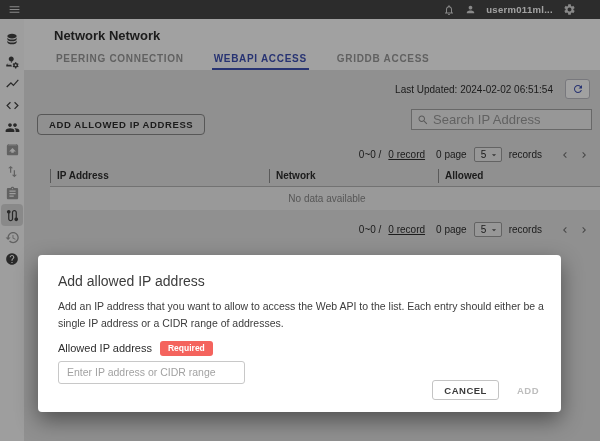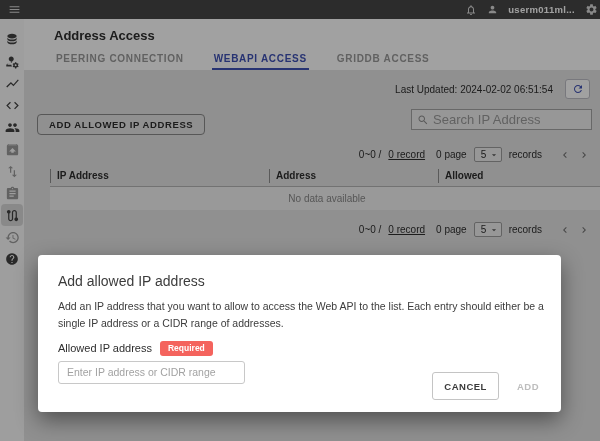--- a/index.html
+++ b/index.html
@@ -4,21 +4,21 @@
 <style>
   * { margin:0; padding:0; box-sizing:border-box; }
   html,body { background:#555; }
   body { font-family:"Liberation Sans", sans-serif; }
   .screen { position:relative; width:600px; height:441px; background:#e4e4e4; overflow:hidden; }
 
   
   .topbar { position:absolute; left:0; top:0; width:600px; height:19px; background:#474747;
             display:flex; align-items:center; z-index:1; }
   .hamburger { margin-left:8px; display:flex; align-items:center; cursor:pointer; }
-  .topbar-right { margin-left:auto; display:flex; align-items:center; gap:10px; padding-right:2px; }
+  .topbar-right { margin-left:auto; display:flex; align-items:center; gap:10px; padding-right:24px; }
   .topbar-right .username { color:#fff; font-size:9.5px; font-weight:bold; letter-spacing:.3px; }
   .icon { display:inline-flex; align-items:center; justify-content:center; }
 
   
   .sidebar { position:absolute; left:0; top:19px; width:24px; height:422px; background:#fafafa;
              display:flex; flex-direction:column; align-items:center; padding-top:9px; z-index:1; }
   .side-item { width:22px; height:22px; display:flex; align-items:center; justify-content:center;
                border-radius:4px; color:#424242; }
   .side-item.disabled { color:#9b9b9b; }
   .side-item.selected { background:#dadada; }
@@ -76,21 +76,21 @@
   .modal-title { font-size:14px; color:#3c3c3c; }
   .modal-desc { margin-top:9px; font-size:10.5px; line-height:1.65; color:#3c3c3c; width:488px; }
   .field-row { margin-top:8px; display:flex; align-items:center; gap:8px; }
   .field-label { font-size:11px; color:#2e2e2e; }
   .required-badge { background:#f4635d; color:#fff; font-size:8.5px; font-weight:bold;
                     border-radius:3px; padding:2px 8px 3px 8px; }
   .ip-input { margin-top:5px; width:187px; height:23px; border:1px solid #c8c8c8; border-radius:3px;
               padding:0 8px; font-family:"Liberation Sans",sans-serif; font-size:10.5px; color:#333; outline:none; }
   .ip-input::placeholder { color:#a2a2a2; }
   .modal-footer { position:absolute; right:18px; bottom:12px; display:flex; align-items:center; gap:14px; }
-  .cancel-btn { height:28px; padding:0 11px; background:#fff; border:1px solid #c4c4c4; border-radius:3px;
+  .cancel-btn { height:20px; padding:0 11px; background:#fff; border:1px solid #c4c4c4; border-radius:3px;
                 font-family:"Liberation Sans",sans-serif; font-size:9.5px; font-weight:bold;
                 letter-spacing:.5px; color:#3a3a3a; cursor:pointer; }
   .add-confirm-btn { background:none; border:none; font-family:"Liberation Sans",sans-serif;
                      font-size:9.5px; font-weight:bold; letter-spacing:.5px; color:#bdbdbd; padding:0 4px; }
   svg { display:block; }
 </style>
 </head>
 <body>
 
 <div class="screen">
@@ -195,21 +195,21 @@
     <div class="side-item">
       <span class="icon">
         <svg width="14" height="14" viewBox="0 0 24 24" fill="currentColor">
             <path d="M12 2C6.48 2 2 6.48 2 12s4.48 10 10 10 10-4.48 10-10S17.52 2 12 2zm1 17h-2v-2h2v2zm2.07-7.75l-.9.92C13.45 12.9 13 13.5 13 15h-2v-.5c0-1.1.45-2.1 1.17-2.83l1.24-1.26c.37-.36.59-.86.59-1.41 0-1.1-.9-2-2-2s-2 .9-2 2H8c0-2.21 1.79-4 4-4s4 1.79 4 4c0 .88-.36 1.68-.93 2.25z"></path>
           </svg>
       </span>
     </div>
   </div>
 
   <div class="header-band">
-    <div class="page-title">Address Access</div>
+    <div class="page-title">Network Network</div>
     <div class="tabs">
       <div class="tab">PEERING CONNECTION</div>
       <div class="tab active">WEBAPI ACCESS</div>
       <div class="tab">GRIDDB ACCESS</div>
     </div>
   </div>
 
   <div class="content">
 
     <div class="updated-row">
@@ -251,21 +251,21 @@
       <span class="chev">
         <svg width="12" height="12" viewBox="0 0 24 24" fill="currentColor">
             <path d="M10 6L8.59 7.41 13.17 12l-4.58 4.59L10 18l6-6z"></path>
           </svg>
       </span>
     </div>
 
     <div class="table">
       <div class="thead">
         <div class="th c1">IP Address</div>
-        <div class="th c2">Address</div>
+        <div class="th c2">Network</div>
         <div class="th c3">Allowed</div>
       </div>
       <div class="empty-row">No data available</div>
     </div>
 
     <div class="pagination pag-bottom">
       <span>0~0 /</span>
       <span class="records-link">0 record</span>
       <span style="margin-left:4px;">0 page</span>
       <span class="page-size">

